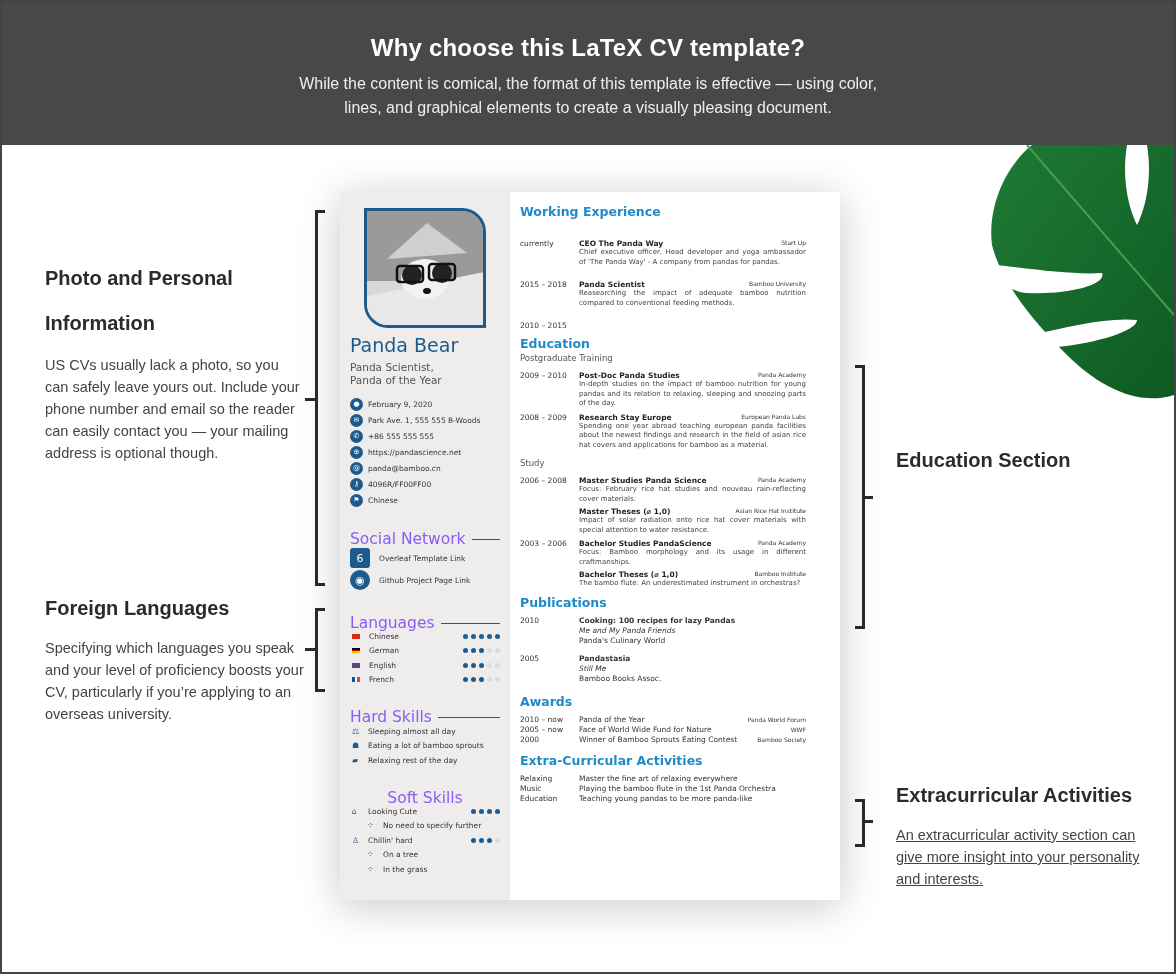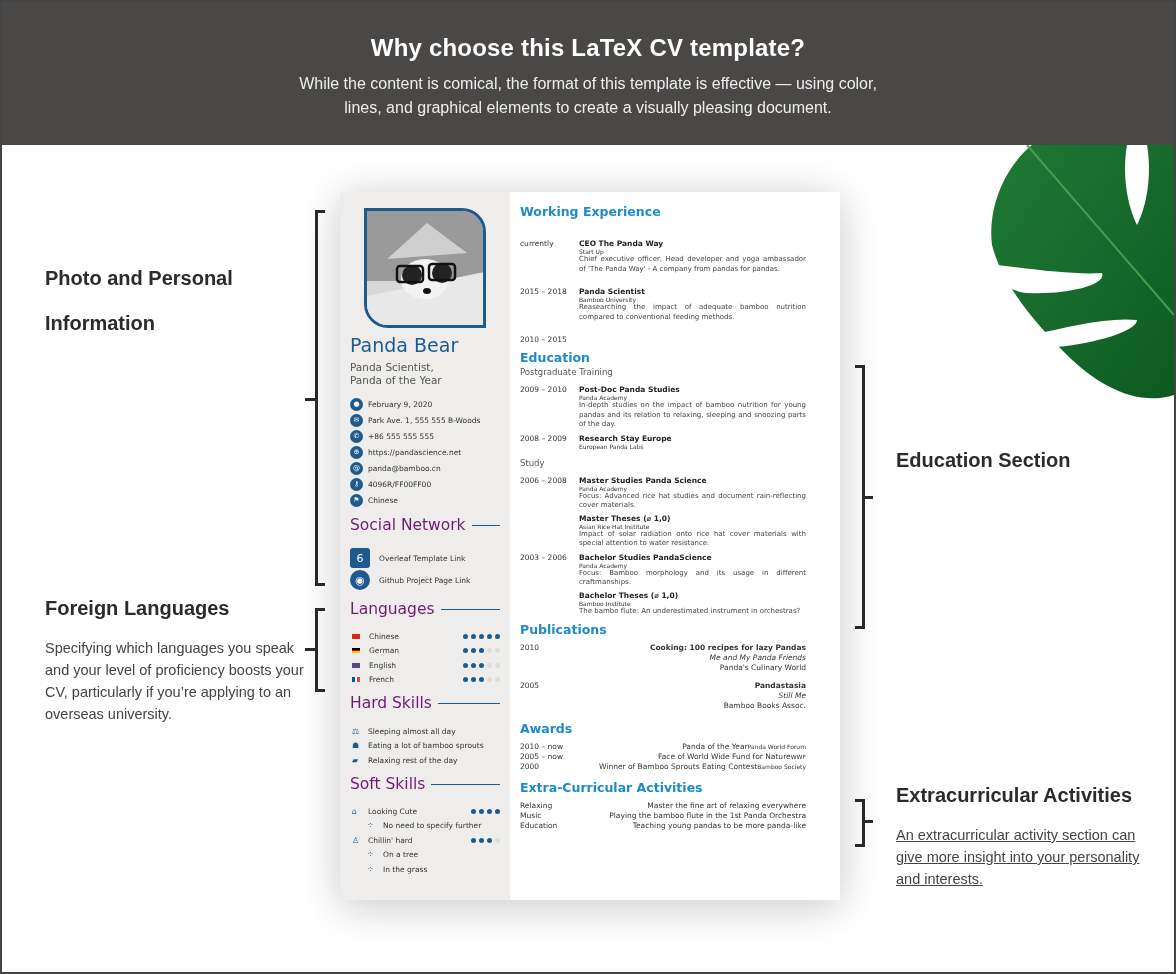--- a/index.html
+++ b/index.html
@@ -24,21 +24,21 @@
   .cv-side { position: absolute; left: 0; top: 0; width: 170px; height: 708px; background: #eeedec; padding: 0 10px; }
   .cv-main { position: absolute; left: 170px; top: 0; width: 306px; height: 708px; padding: 12px 10px 0 10px; }
 
   .photo { position: absolute; left: 24px; top: 16px; width: 122px; height: 120px; border: 3px solid #1d5a8e; border-radius: 0 24px 0 24px; overflow: hidden; background: #bbb; }
   .name { position: absolute; left: 10px; top: 142px; font-size: 19px; color: #1d5a8e; }
   .title { position: absolute; left: 10px; top: 169px; font-size: 10.5px; color: #555; line-height: 13px; }
   .contacts { position: absolute; left: 10px; top: 204px; }
   .contact { display: flex; align-items: center; height: 16px; font-size: 7.5px; color: #333; }
   .cicon { width: 13px; height: 13px; border-radius: 50%; background: #1d5a8e; color: #fff; font-size: 7px; display: flex; align-items: center; justify-content: center; margin-right: 5px; flex-shrink: 0; }
 
-  .side-h { position: absolute; left: 10px; font-size: 15.5px; color: #701a75; display: flex; align-items: center; width: 150px; }
+  .side-h { position: absolute; left: 10px; font-size: 15.5px; color: #8b5cf6; display: flex; align-items: center; width: 150px; margin-top: 14px; }
   .side-h .line { flex: 1; height: 1px; background: #1d5a8e; margin-left: 6px; }
 
   .social { position: absolute; left: 10px; top: 355px; }
   .social-row { display: flex; align-items: center; height: 22px; font-size: 7.5px; color: #333; }
   .sicon { width: 20px; height: 20px; background: #1d5a8e; color: #fff; display: flex; align-items: center; justify-content: center; margin-right: 9px; font-size: 11px; border-radius: 3px; }
   .sicon.round { border-radius: 50%; }
 
   .langs { position: absolute; left: 12px; top: 437px; width: 148px; }
   .lang { display: flex; align-items: center; height: 14.5px; font-size: 7.5px; color: #333; }
   .flag { width: 8px; height: 5px; margin-right: 9px; }
@@ -52,28 +52,28 @@
 
   .soft { position: absolute; left: 12px; top: 612px; width: 148px; }
   .soft-row { display: flex; align-items: center; height: 14.5px; font-size: 7.5px; color: #333; }
   .soft-row.sub { padding-left: 15px; }
 
   .sec-h { font-size: 12.5px; font-weight: bold; color: #1e8bc9; margin-bottom: 6px; }
   .sub-h { font-size: 8.5px; color: #555; margin: 2px 0 8px; }
   .entry { display: flex; font-size: 7px; color: #333; margin-bottom: 9px; }
   .entry .d { width: 59px; flex-shrink: 0; font-size: 7.5px; }
   .entry .b { flex: 1; }
-  .entry .tt { display: flex; justify-content: space-between; font-weight: bold; font-size: 7.5px; color: #222; flex-direction: column; }
+  .entry .tt { display: flex; justify-content: space-between; font-weight: bold; font-size: 7.5px; color: #222; }
   .entry .tt .org { font-weight: normal; font-size: 6px; color: #333; }
   .entry .desc { line-height: 9.5px; color: #444; text-align: justify; }
   .entry.tight { margin-bottom: 4px; }
   .thesis { margin-top: 3px; }
   .row3 { display: flex; font-size: 7.5px; color: #333; line-height: 10px; }
   .row3 .d { width: 59px; flex-shrink: 0; }
-  .row3 .m { flex: 1; text-align: right; }
+  .row3 .m { flex: 1; }
   .row3 .r { font-size: 6px; }
   .it { font-style: italic; }
 </style>
 </head>
 <body>
 
 <div class="hero">
   <h1>Why choose this LaTeX CV template?</h1>
   <p>While the content is comical, the format of this template is effective — using color, lines, and graphical elements to create a visually pleasing document.</p>
 </div>
@@ -89,20 +89,21 @@
     <path d="M45 0 L187 0 L187 250 C150 262 110 240 80 210 C50 180 15 140 5 100 C0 60 20 20 45 0 Z" fill="url(#lg)"></path>
     <path d="M40 0 L187 170" stroke="#4a9c52" stroke-width="2" fill="none"></path>
     <path d="M10 120 C50 125 90 130 115 128 C120 140 80 150 40 148 C20 146 10 135 10 120 Z" fill="#ffffff"></path>
     <path d="M45 190 C80 182 120 172 150 175 C150 186 110 198 70 202 C55 202 45 198 45 190 Z" fill="#ffffff"></path>
     <path d="M140 0 L160 0 C165 30 160 60 150 80 C140 60 135 30 140 0 Z" fill="#ffffff"></path>
   </svg>
 </div>
 
 <div class="annot" style="left:43px; top:254px; width:260px;">
   <h2>Photo and Personal Information</h2>
+  <p>US CVs usually lack a photo, so you can safely leave yours out. Include your phone number and email so the reader can easily contact you — your mailing address is optional though.</p>
 </div>
 <div class="bracket left" style="left:313px; top:208px; height:376px;"></div>
 <div class="tick" style="left:303px; top:396px;"></div>
 
 <div class="annot" style="left:43px; top:584px; width:260px;">
   <h2>Foreign Languages</h2>
   <p style="margin-top:6px;">Specifying which languages you speak and your level of proficiency boosts your CV, particularly if you’re applying to an overseas university.</p>
 </div>
 <div class="bracket left" style="left:313px; top:606px; height:84px;"></div>
 <div class="tick" style="left:303px; top:646px;"></div>
@@ -251,21 +252,21 @@
       <div class="hard-row">
           <span class="hicon">☗</span>
           <span>Eating a lot of bamboo sprouts</span>
         </div>
       <div class="hard-row">
           <span class="hicon">▰</span>
           <span>Relaxing rest of the day</span>
         </div>
     </div>
 
-    <div class="side-h" style="top:583px;">
+    <div class="side-h" style="top:583px;flex-direction:column;">
         <span>Soft Skills</span>
         <span class="line"></span>
       </div>
     <div class="soft">
       <div class="soft-row">
           <span class="hicon">⌂</span>
           <span>Looking Cute</span>
           <span class="dots">
             <i class="dot"></i>
             <i class="dot"></i>
@@ -336,31 +337,32 @@
           <div class="desc">In-depth studies on the impact of bamboo nutrition for young pandas and its relation to relaxing, sleeping and snoozing parts of the day.</div>
         </div>
     </div>
     <div class="entry" style="margin-bottom:8px;">
       <div class="d">2008 – 2009</div>
       <div class="b">
           <div class="tt">
             <span>Research Stay Europe</span>
             <span class="org">European Panda Labs</span>
           </div>
+          <div class="desc">Spending one year abroad teaching european panda facilities about the newest findings and research in the field of asian rice hat covers and applications for bamboo as a material.</div>
         </div>
     </div>
     <div class="sub-h">Study</div>
     <div class="entry tight">
       <div class="d">2006 – 2008</div>
       <div class="b">
         <div class="tt">
             <span>Master Studies Panda Science</span>
             <span class="org">Panda Academy</span>
           </div>
-        <div class="desc">Focus: Advanced rice hat studies and document rain-reflecting cover materials.</div>
+        <div class="desc">Focus: February rice hat studies and nouveau rain-reflecting cover materials.</div>
         <div class="tt thesis">
             <span>Master Theses (⌀ 1,0)</span>
             <span class="org">Asian Rice Hat Institute</span>
           </div>
         <div class="desc">Impact of solar radiation onto rice hat cover materials with special attention to water resistance.</div>
       </div>
     </div>
     <div class="entry" style="margin-bottom:6px;">
       <div class="d">2003 – 2006</div>
       <div class="b">

